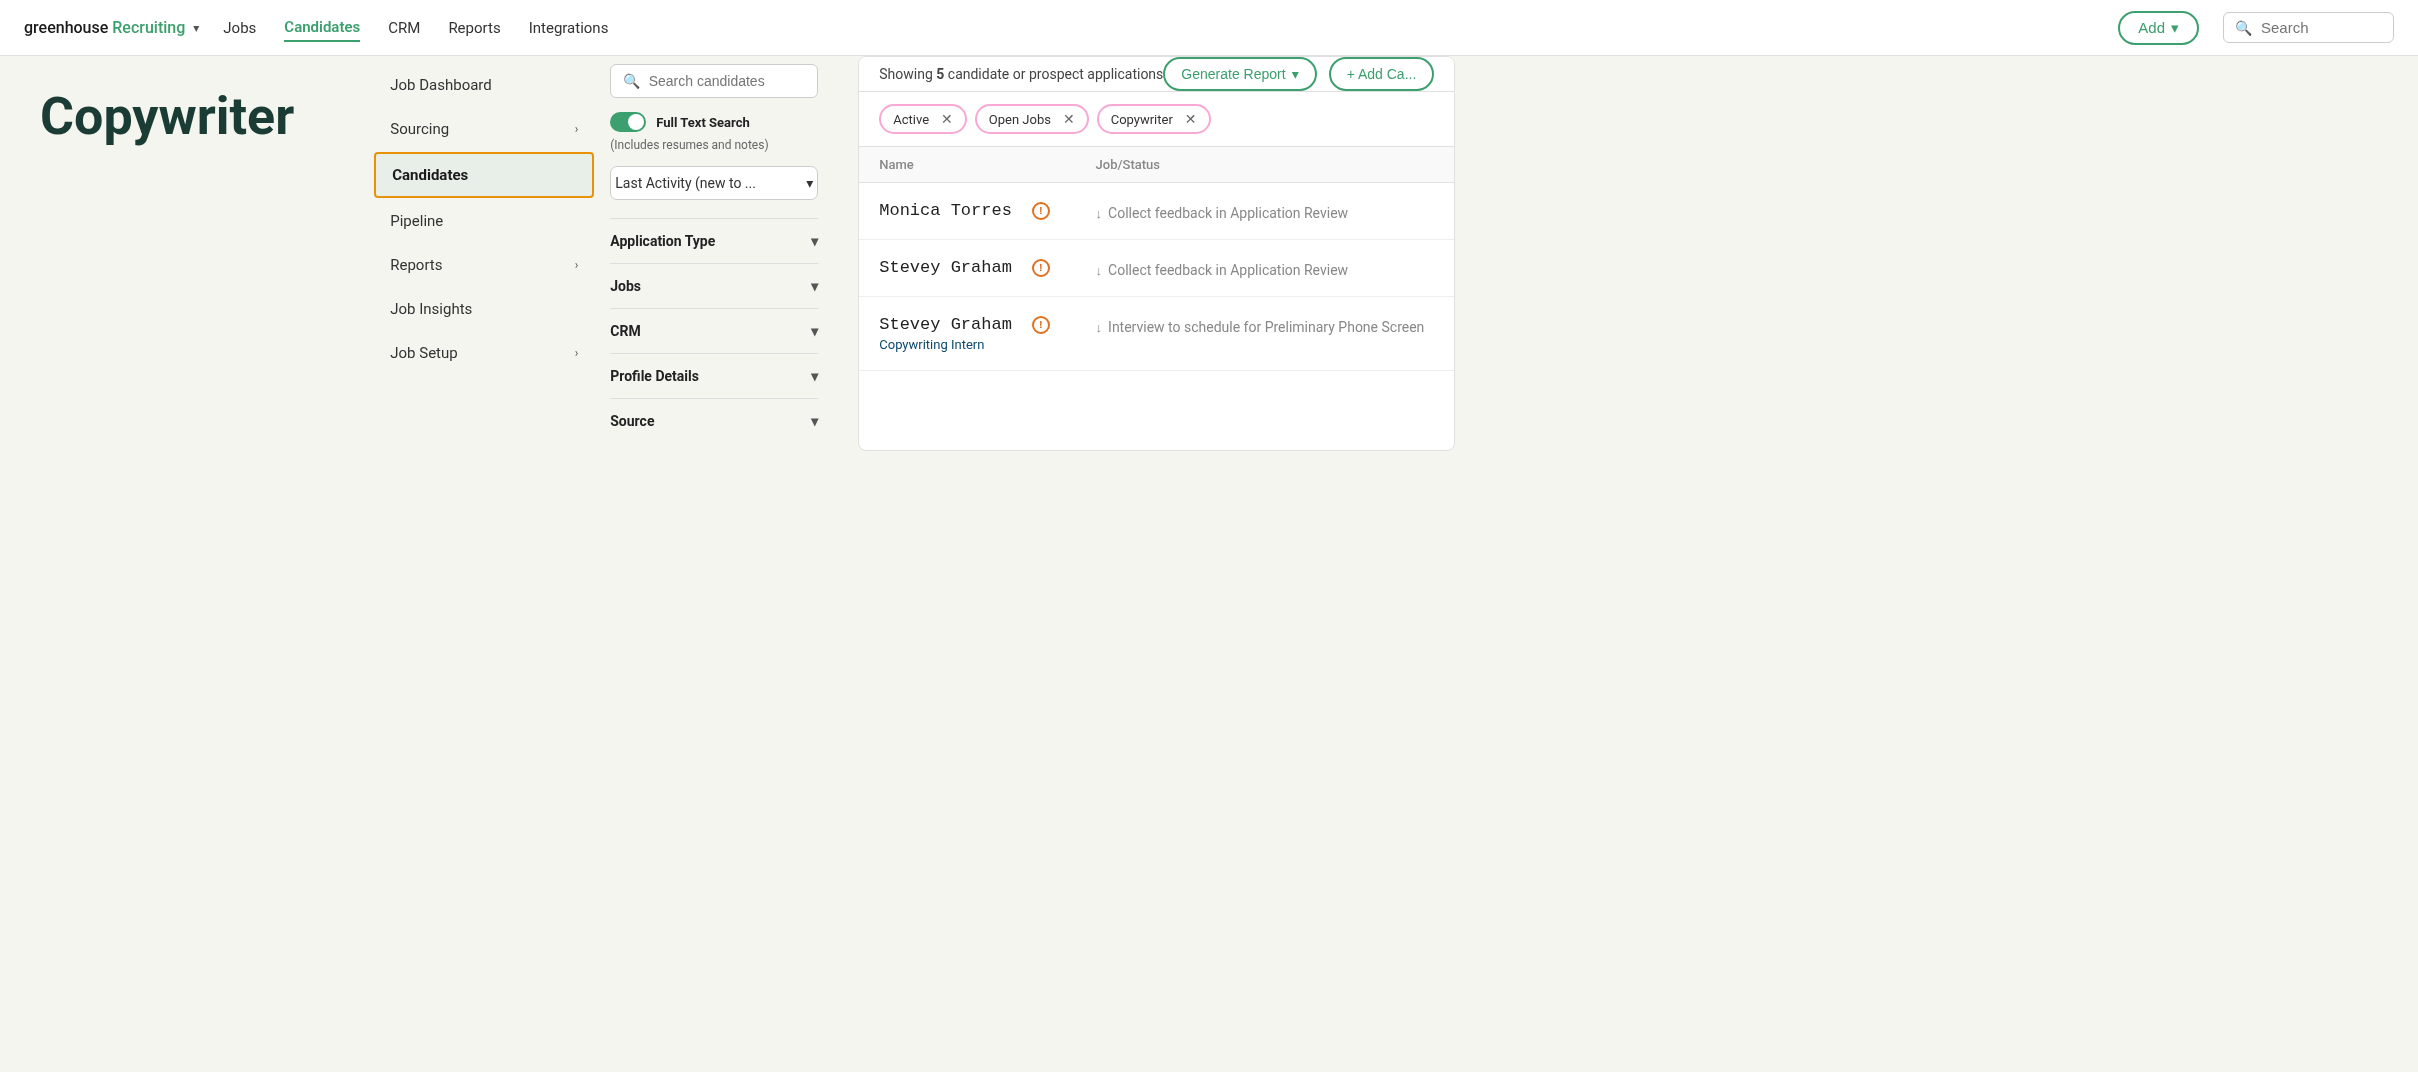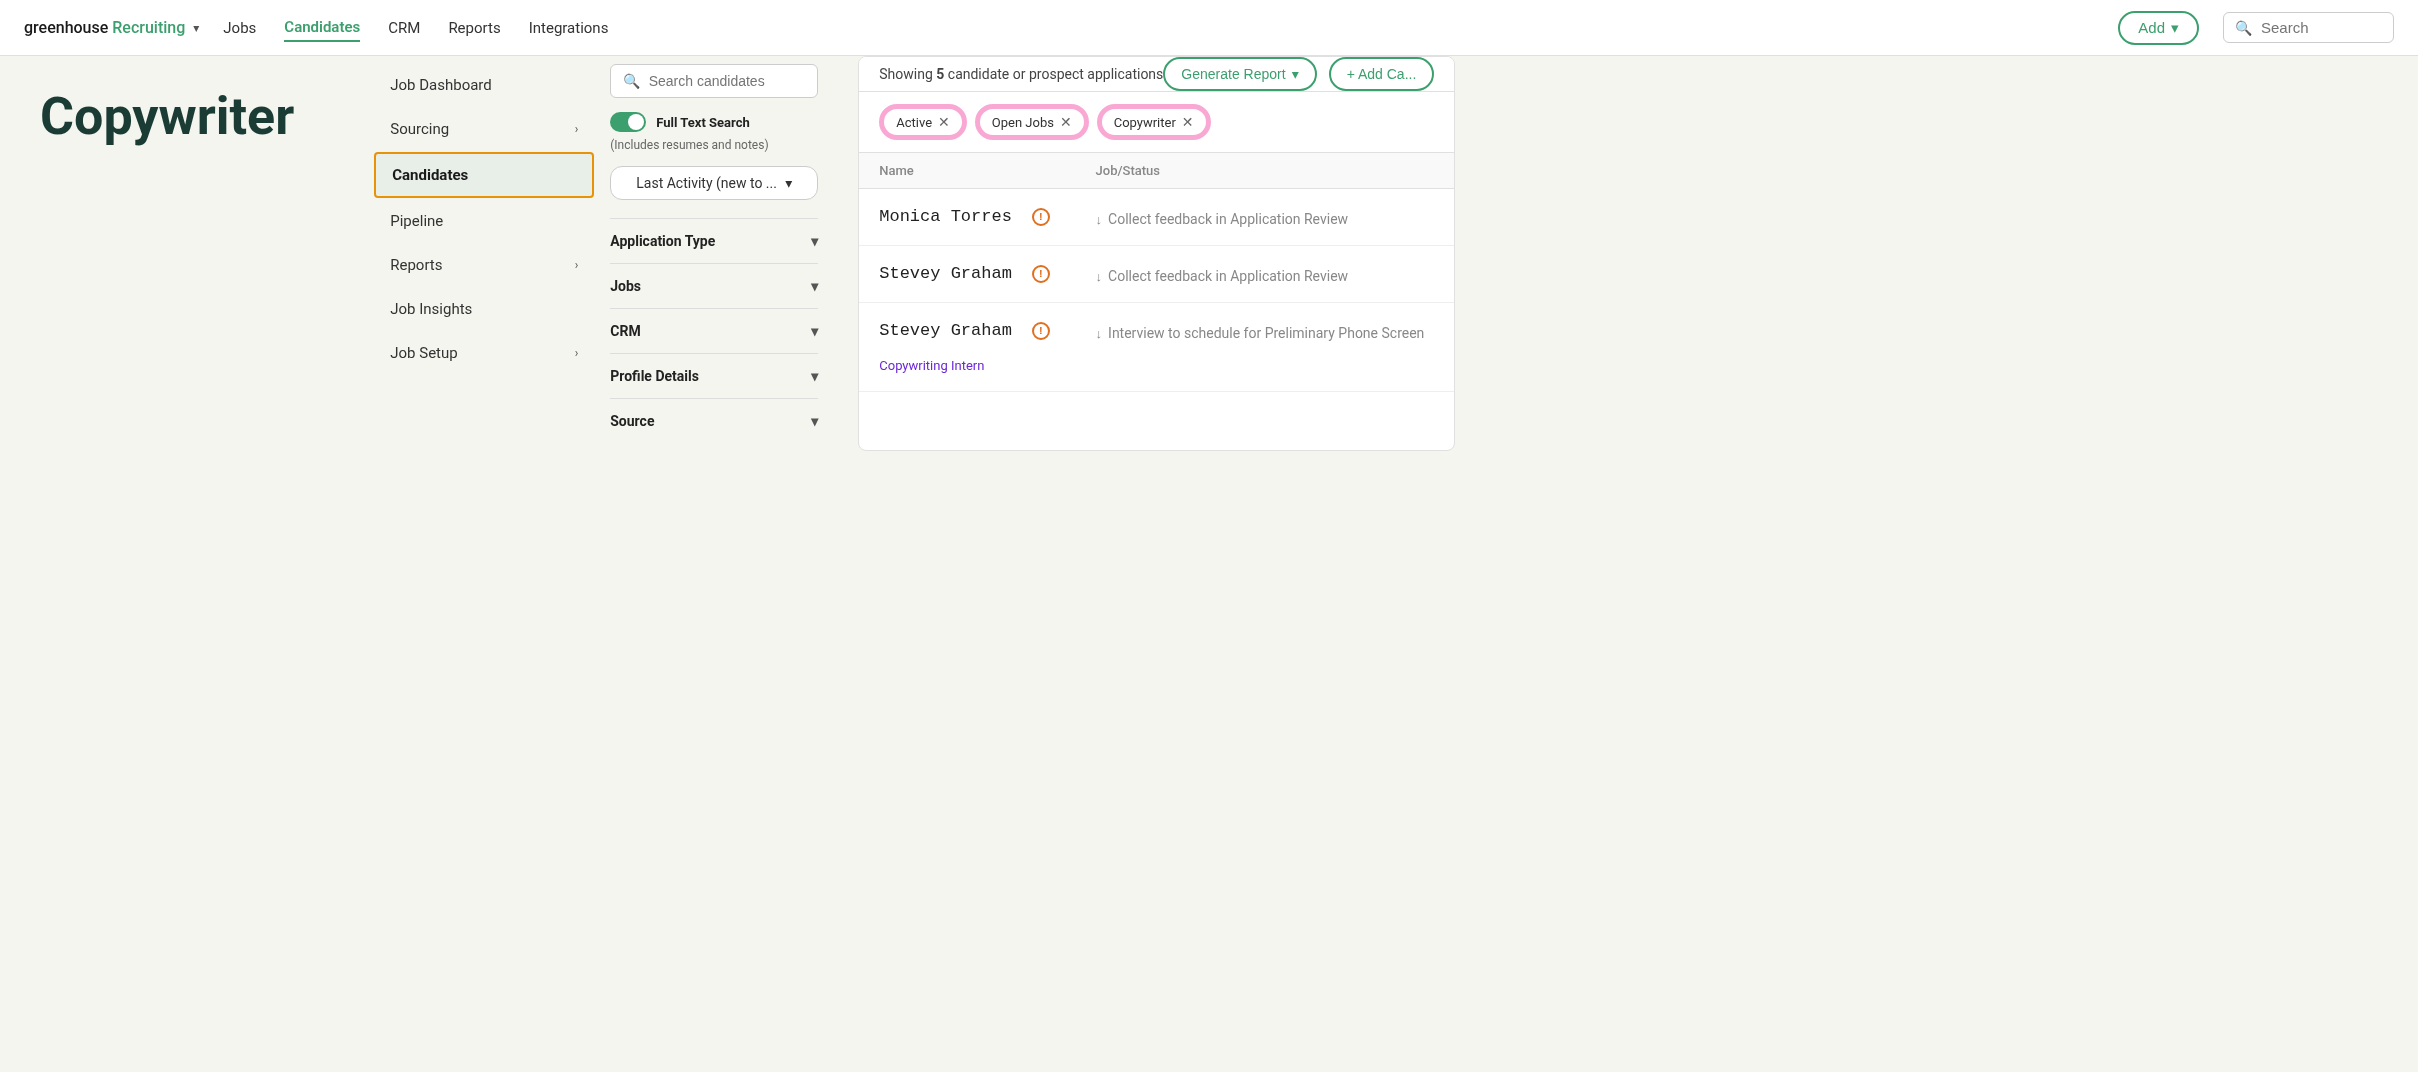--- a/index.html
+++ b/index.html
@@ -191,22 +191,22 @@
       transition: 0.2s;
     }
     .toggle-label { font-weight: 700; font-size: 13px; color: #222; }
     .toggle-desc { font-size: 12px; color: #666; margin-bottom: 14px; }
 
     .sort-dropdown {
       display: flex;
       align-items: center;
       justify-content: space-between;
       border: 1px solid #ccc;
-      border-radius: 12px;
-      padding: 8px 25px;
+      border-radius: 7px;
+      padding: 8px 4px;
       background: #fff;
       cursor: pointer;
       font-size: 14px;
       color: #333;
       margin-bottom: 18px;
     }
 
     .filter-section {
       border-top: 1px solid #ddd;
       padding: 14px 0;
@@ -270,22 +270,22 @@
     .filter-tags {
       display: flex;
       align-items: center;
       gap: 8px;
       padding: 12px 20px;
       border-bottom: 1px solid #e0e0e0;
     }
     .filter-tag {
       display: flex;
       align-items: center;
-      gap: 6px;
-      border: 5px solid #f9a8d4;
+      gap: 12px;
+      border: 2px solid #f9a8d4;
       border-radius: 20px;
       padding: 5px 12px;
       font-size: 13px;
       color: #333;
       background: #fff;
       cursor: pointer;
     }
     .filter-tag-close { color: #666; font-size: 14px; cursor: pointer; }
 
     
@@ -318,21 +318,21 @@
       border-radius: 50%;
       border: 2px solid #e07020;
       display: inline-flex;
       align-items: center;
       justify-content: center;
       font-size: 11px;
       color: #e07020;
       font-weight: 700;
       flex-shrink: 0;
     }
-    .candidate-subtitle { font-size: 13px; color: #6d28d9; margin-top: 18px; }
+    .candidate-subtitle { font-size: 13px; color: #0c4a6e; margin-top: 3px; }
     .job-status {
       font-size: 14px;
       color: #888;
       display: flex;
       align-items: flex-start;
       gap: 6px;
       padding-top: 4px;
     }
     .arrow-down { color: #888; font-size: 13px; flex-shrink: 0; margin-top: 1px; }
   </style>

